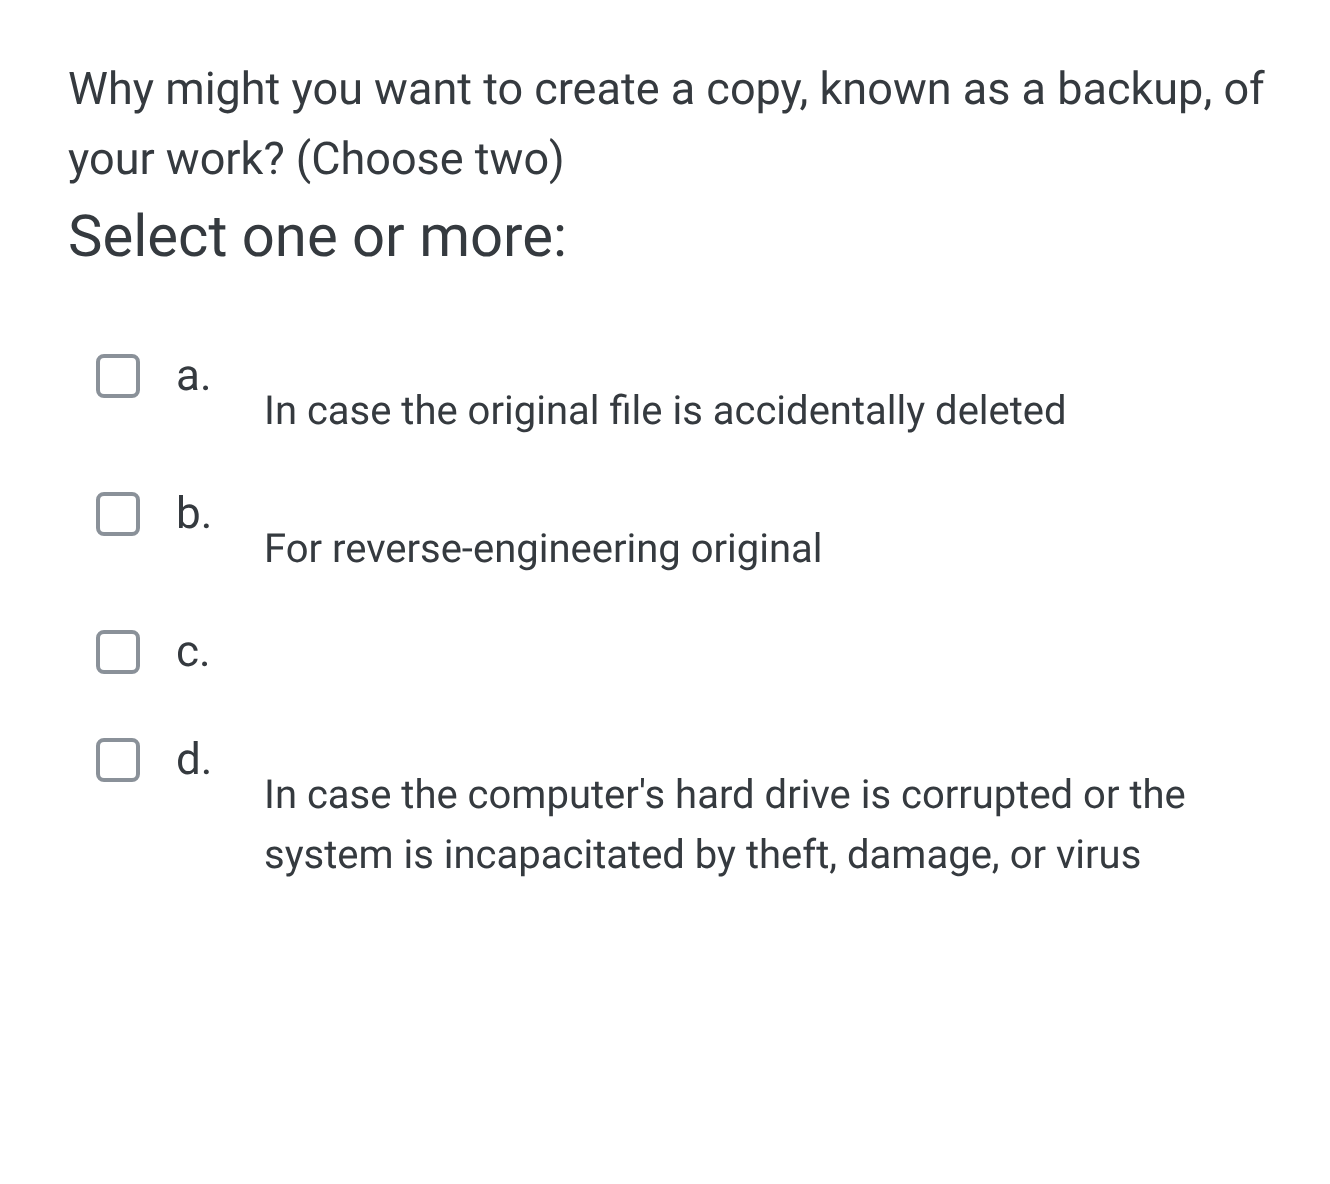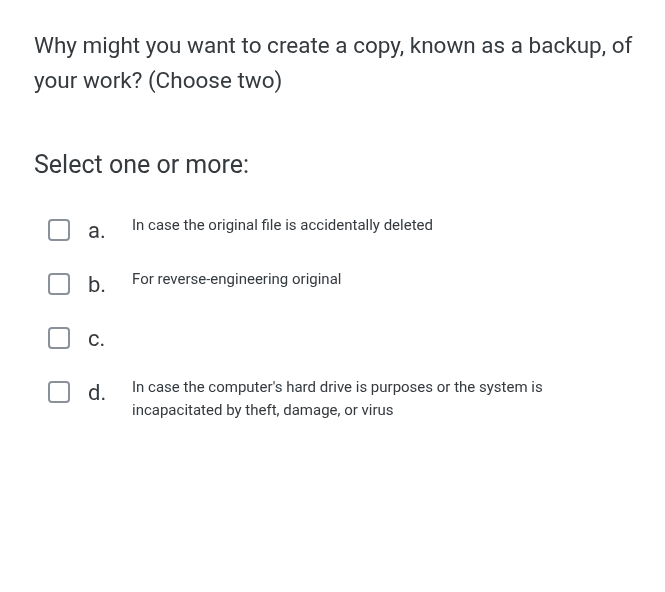--- a/index.html
+++ b/index.html
@@ -16,24 +16,23 @@
       color: #353a3f;
       font-size: 22px;
       line-height: 1.5;
     }
     .question-text {
       font-size: 22.5px;
       color: #353a3f;
       line-height: 1.55;
     }
     .instruction {
-      font-size: 25px;
+      font-size: 29px;
       color: #353a3f;
       margin-bottom: 30px;
-      margin-top: 48px;
     }
     .options {
       display: flex;
       flex-direction: column;
       gap: 20px;
       padding-left: 14px;
     }
     .option {
       display: flex;
       align-items: flex-start;
@@ -50,24 +49,24 @@
       background: #fff;
     }
     .option-letter {
       font-size: 22px;
       color: #353a3f;
       flex-shrink: 0;
       width: 26px;
       margin-top: 1px;
     }
     .option-text {
-      font-size: 15px;
+      font-size: 20px;
       color: #353a3f;
       flex: 1;
-      margin-top: 1px;
+      margin-top: 19px;
     }
     .option-c .option-text {
       margin-left: 22px;
     }
   </style>
 </head>
 <body>
 
 <div class="question-text">Why might you want to create a copy, known as a backup, of your work? (Choose two)</div>
 
@@ -84,15 +83,15 @@
     <div class="option-letter">b.</div>
     <div class="option-text">For reverse-engineering original</div>
   </div>
   <div class="option option-c">
     <div class="checkbox"></div>
     <div class="option-letter">c.</div>
   </div>
   <div class="option">
     <div class="checkbox"></div>
     <div class="option-letter">d.</div>
-    <div class="option-text">In case the computer's hard drive is purposes or the system is incapacitated by theft, damage, or virus</div>
+    <div class="option-text">In case the computer's hard drive is corrupted or the system is incapacitated by theft, damage, or virus</div>
   </div>
 </div>
 
 </body></html>

